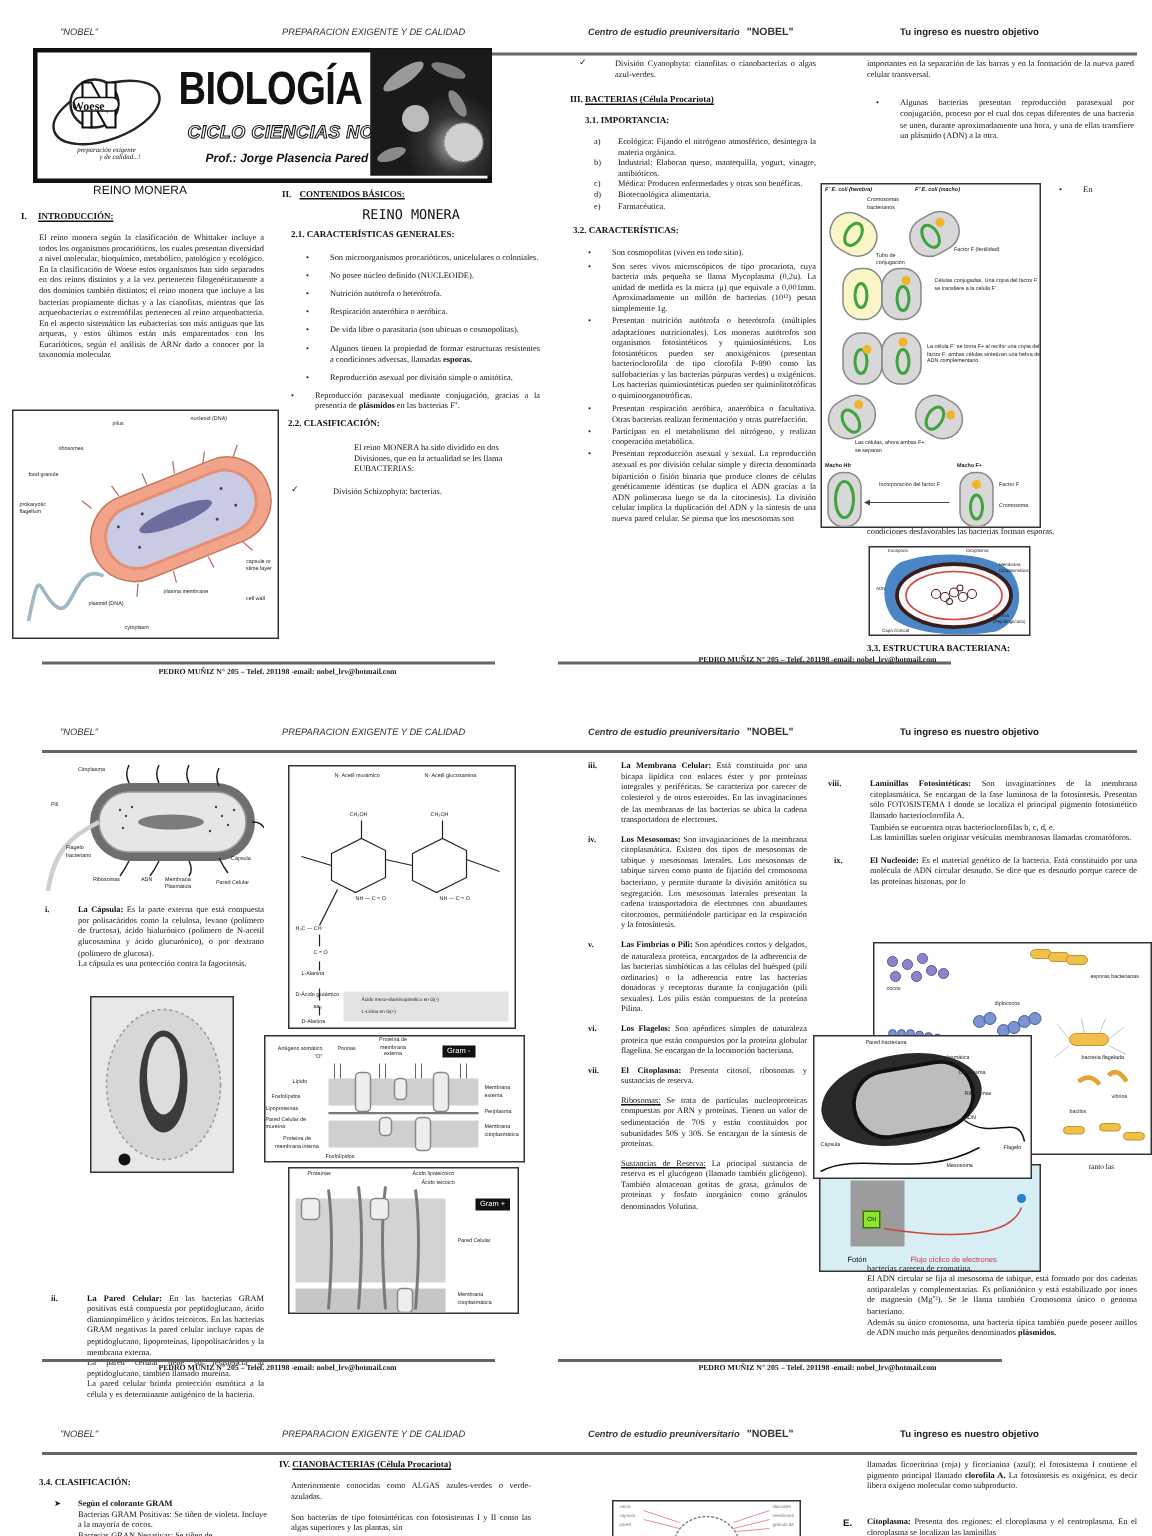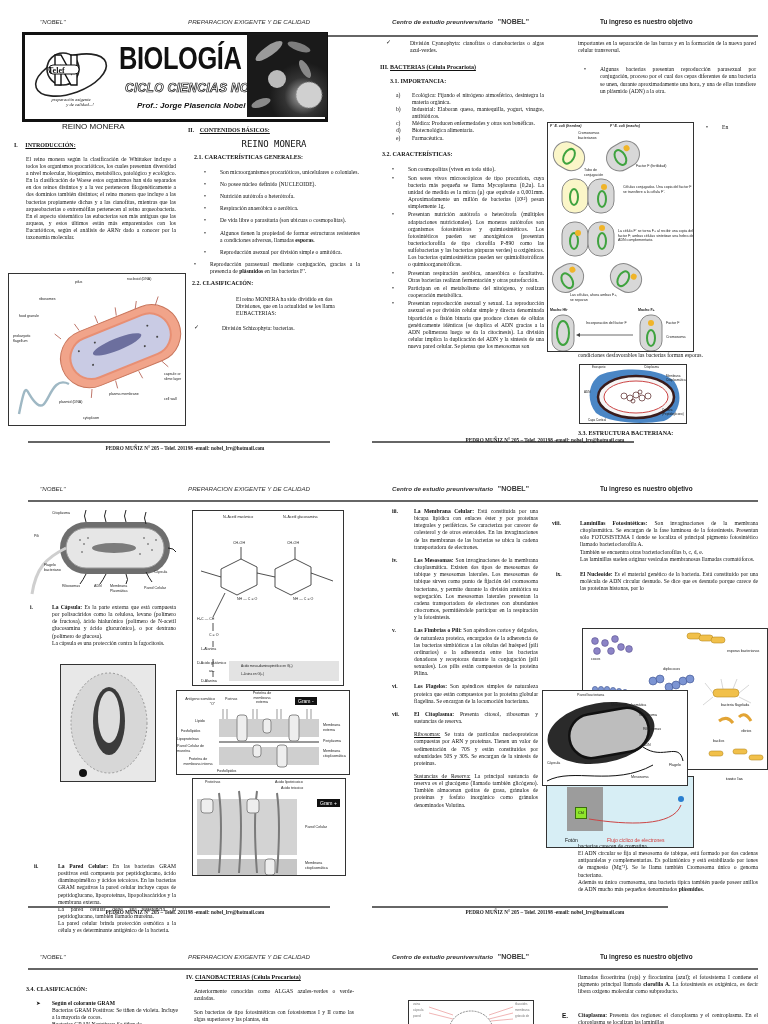--- a/index.html
+++ b/index.html
@@ -42,29 +42,29 @@
   <div class="rule" style="left:312px;top:35px;width:446px;"></div>
 
   <div class="abs" style="left:22px;top:32px;width:306px;height:90px;border:3px solid #111;background:#fff;">
     <div class="abs" style="left:6px;top:6px;width:80px;height:72px;">
       <svg width="80" height="72" viewBox="0 0 80 72">
         <ellipse cx="40" cy="34" rx="37" ry="18" fill="none" stroke="#222" stroke-width="1.6" transform="rotate(-20 40 34)"></ellipse>
         <circle cx="32" cy="28" r="16" fill="#fff" stroke="#222" stroke-width="1.6"></circle>
         <path d="M24 14 L24 44 L30 44 L30 26 L40 44 L46 44 L46 14 L40 14 L40 32 L30 14 Z" fill="#fff" stroke="#111" stroke-width="1.4"></path>
         <rect x="18" y="24" width="30" height="9" rx="4" fill="#fff" stroke="#111" stroke-width="1"></rect>
       </svg>
-      <div class="abs" style="left:17px;top:25px;font-family:'Liberation Serif',serif;font-weight:bold;font-size:8px;">Telef</div>
+      <div class="abs" style="left:17px;top:25px;font-family:'Liberation Serif',serif;font-weight:bold;font-size:8px;">Woese</div>
       <div class="abs" style="left:0;top:56px;font-style:italic;font-size:4.6px;text-align:center;width:80px;line-height:1.1;">
         <div>preparación exigente</div>
         <div style="padding-left:18px;">y de calidad...!</div>
       </div>
     </div>
     <div class="abs" style="left:94px;top:4px;font-family:'Liberation Sans',sans-serif;font-weight:bold;font-size:31px;letter-spacing:-0.5px;transform:scaleX(0.82);transform-origin:left;">BIOLOGÍA</div>
     <div class="abs" style="left:100px;top:46px;font-family:'Liberation Sans',sans-serif;font-weight:bold;font-style:italic;font-size:12px;color:#fff;-webkit-text-stroke:0.7px #111;letter-spacing:0.3px;">CICLO CIENCIAS NOBEL</div>
-    <div class="abs" style="left:112px;top:66px;font-family:'Liberation Sans',sans-serif;font-weight:bold;font-style:italic;font-size:8px;">Prof.: Jorge Plasencia Nobel</div>
+    <div class="abs" style="left:112px;top:66px;font-family:'Liberation Sans',sans-serif;font-weight:bold;font-style:italic;font-size:8px;">Prof.: Jorge Plasencia Pared</div>
     <div class="abs" style="left:222px;top:-2px;width:80px;height:84px;background:radial-gradient(circle at 70% 75%,#cfcfcf 0,#777 10%,#333 22%,#1a1a1a 40%),#222;">
       <svg width="80" height="84" viewBox="0 0 80 84">
         <ellipse cx="22" cy="18" rx="16" ry="5" fill="#9a9a9a" transform="rotate(-35 22 18)"></ellipse>
         <ellipse cx="52" cy="14" rx="12" ry="4" fill="#7d7d7d" transform="rotate(20 52 14)"></ellipse>
         <circle cx="30" cy="46" r="9" fill="#bbb"></circle>
         <circle cx="62" cy="62" r="13" fill="#d0d0d0" stroke="#888" stroke-dasharray="2 1"></circle>
         <ellipse cx="58" cy="36" rx="10" ry="4" fill="#888" transform="rotate(60 58 36)"></ellipse>
         <ellipse cx="14" cy="70" rx="10" ry="4" fill="#8a8a8a" transform="rotate(-20 14 70)"></ellipse>
       </svg>
     </div>

